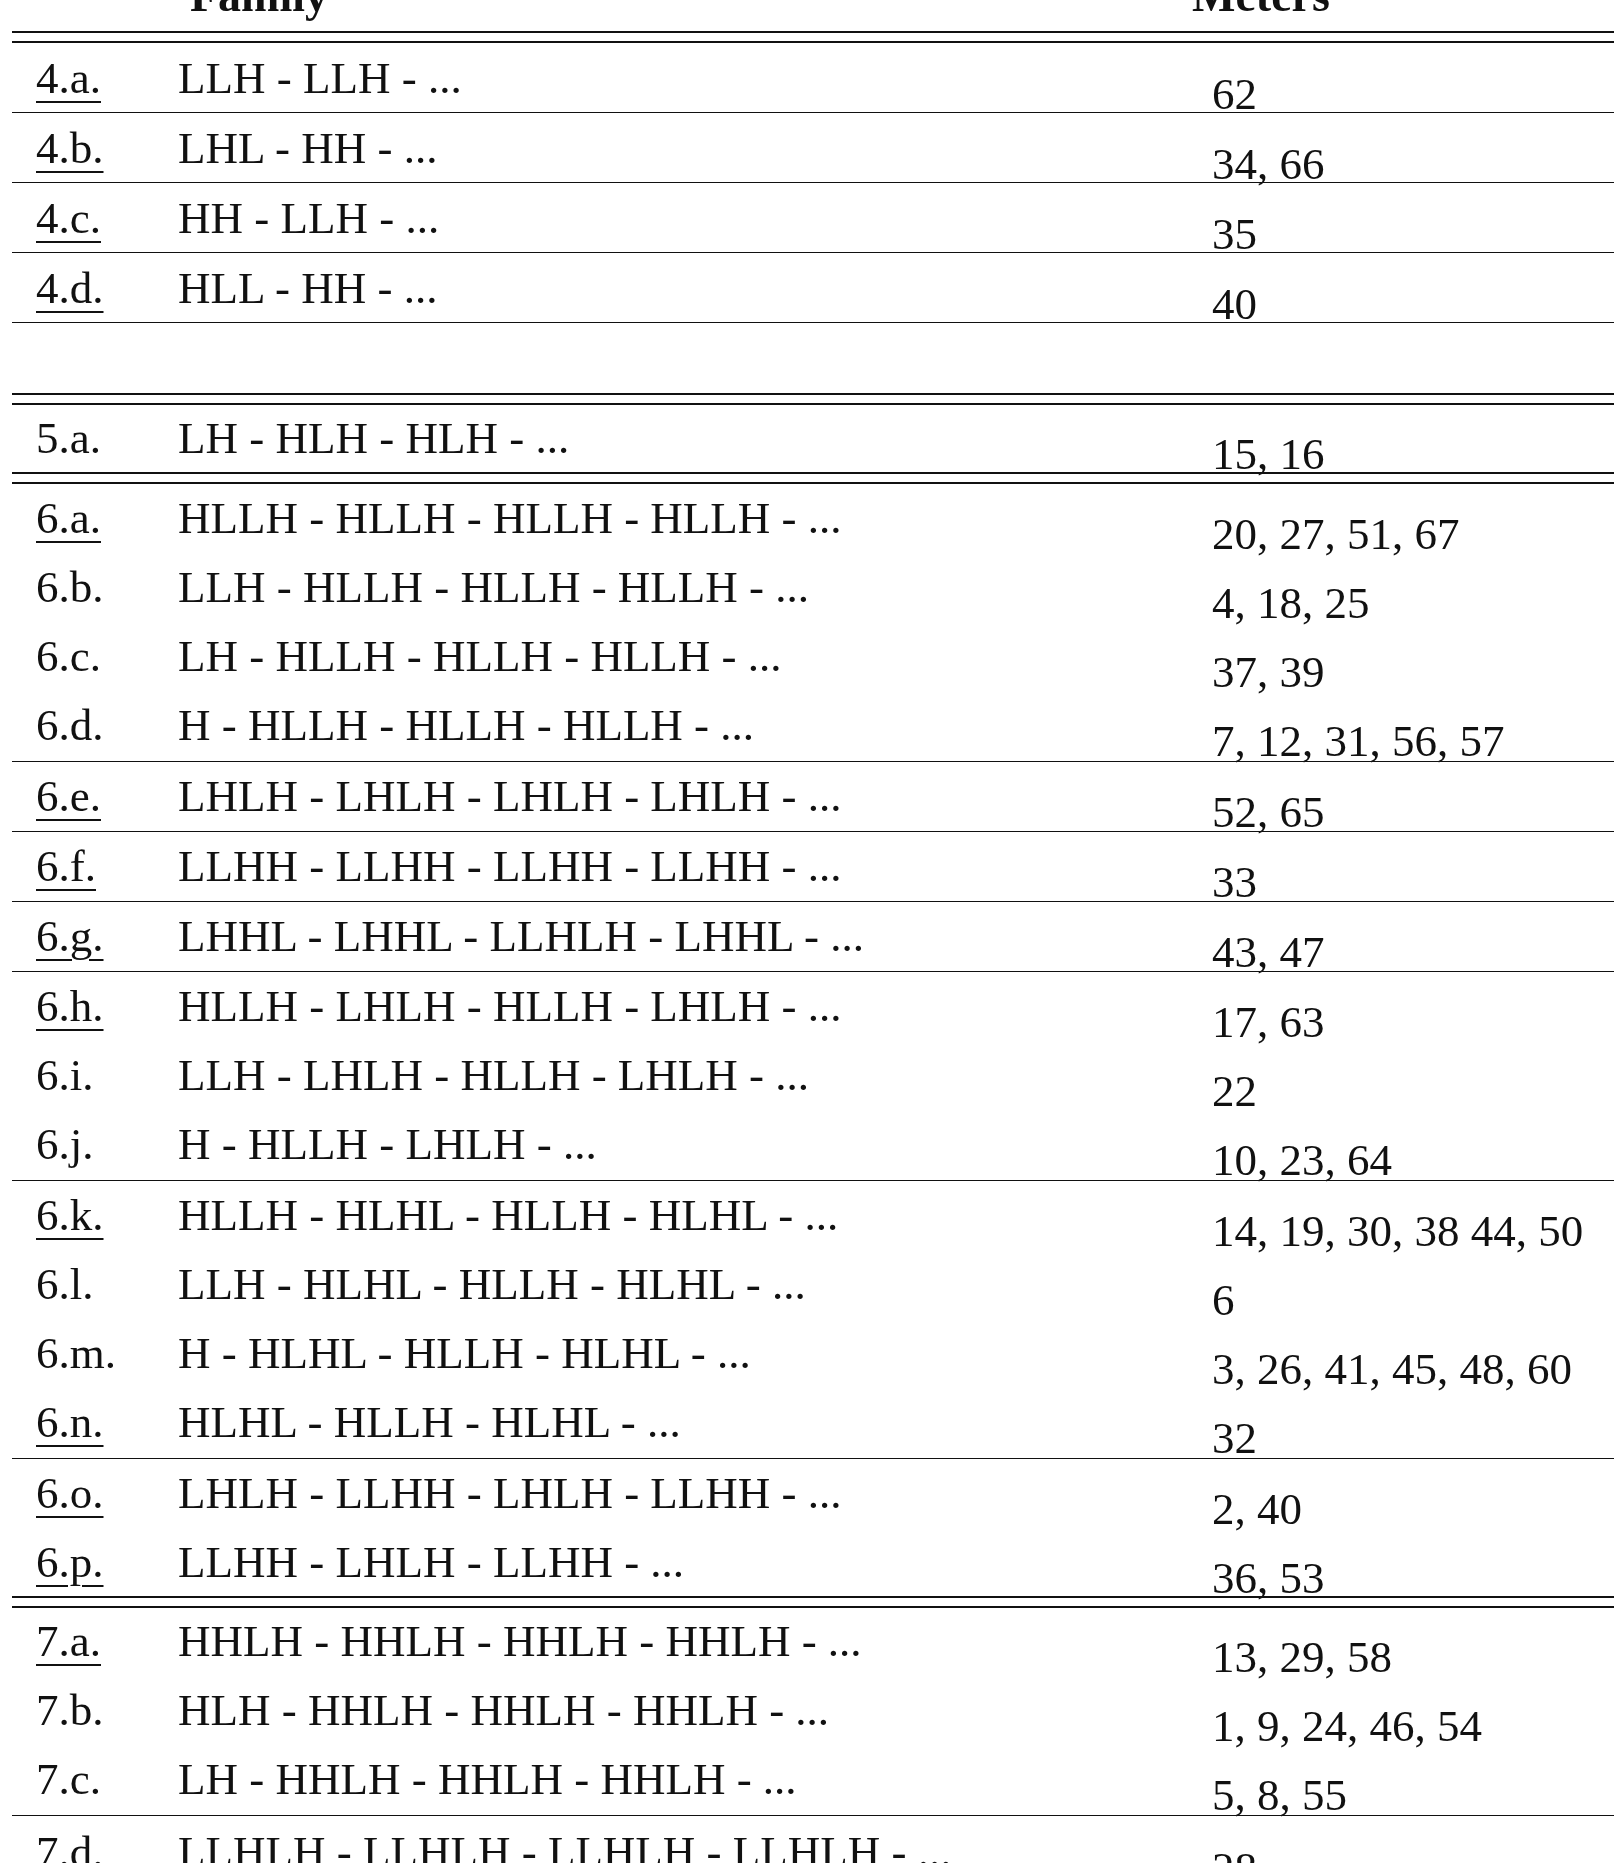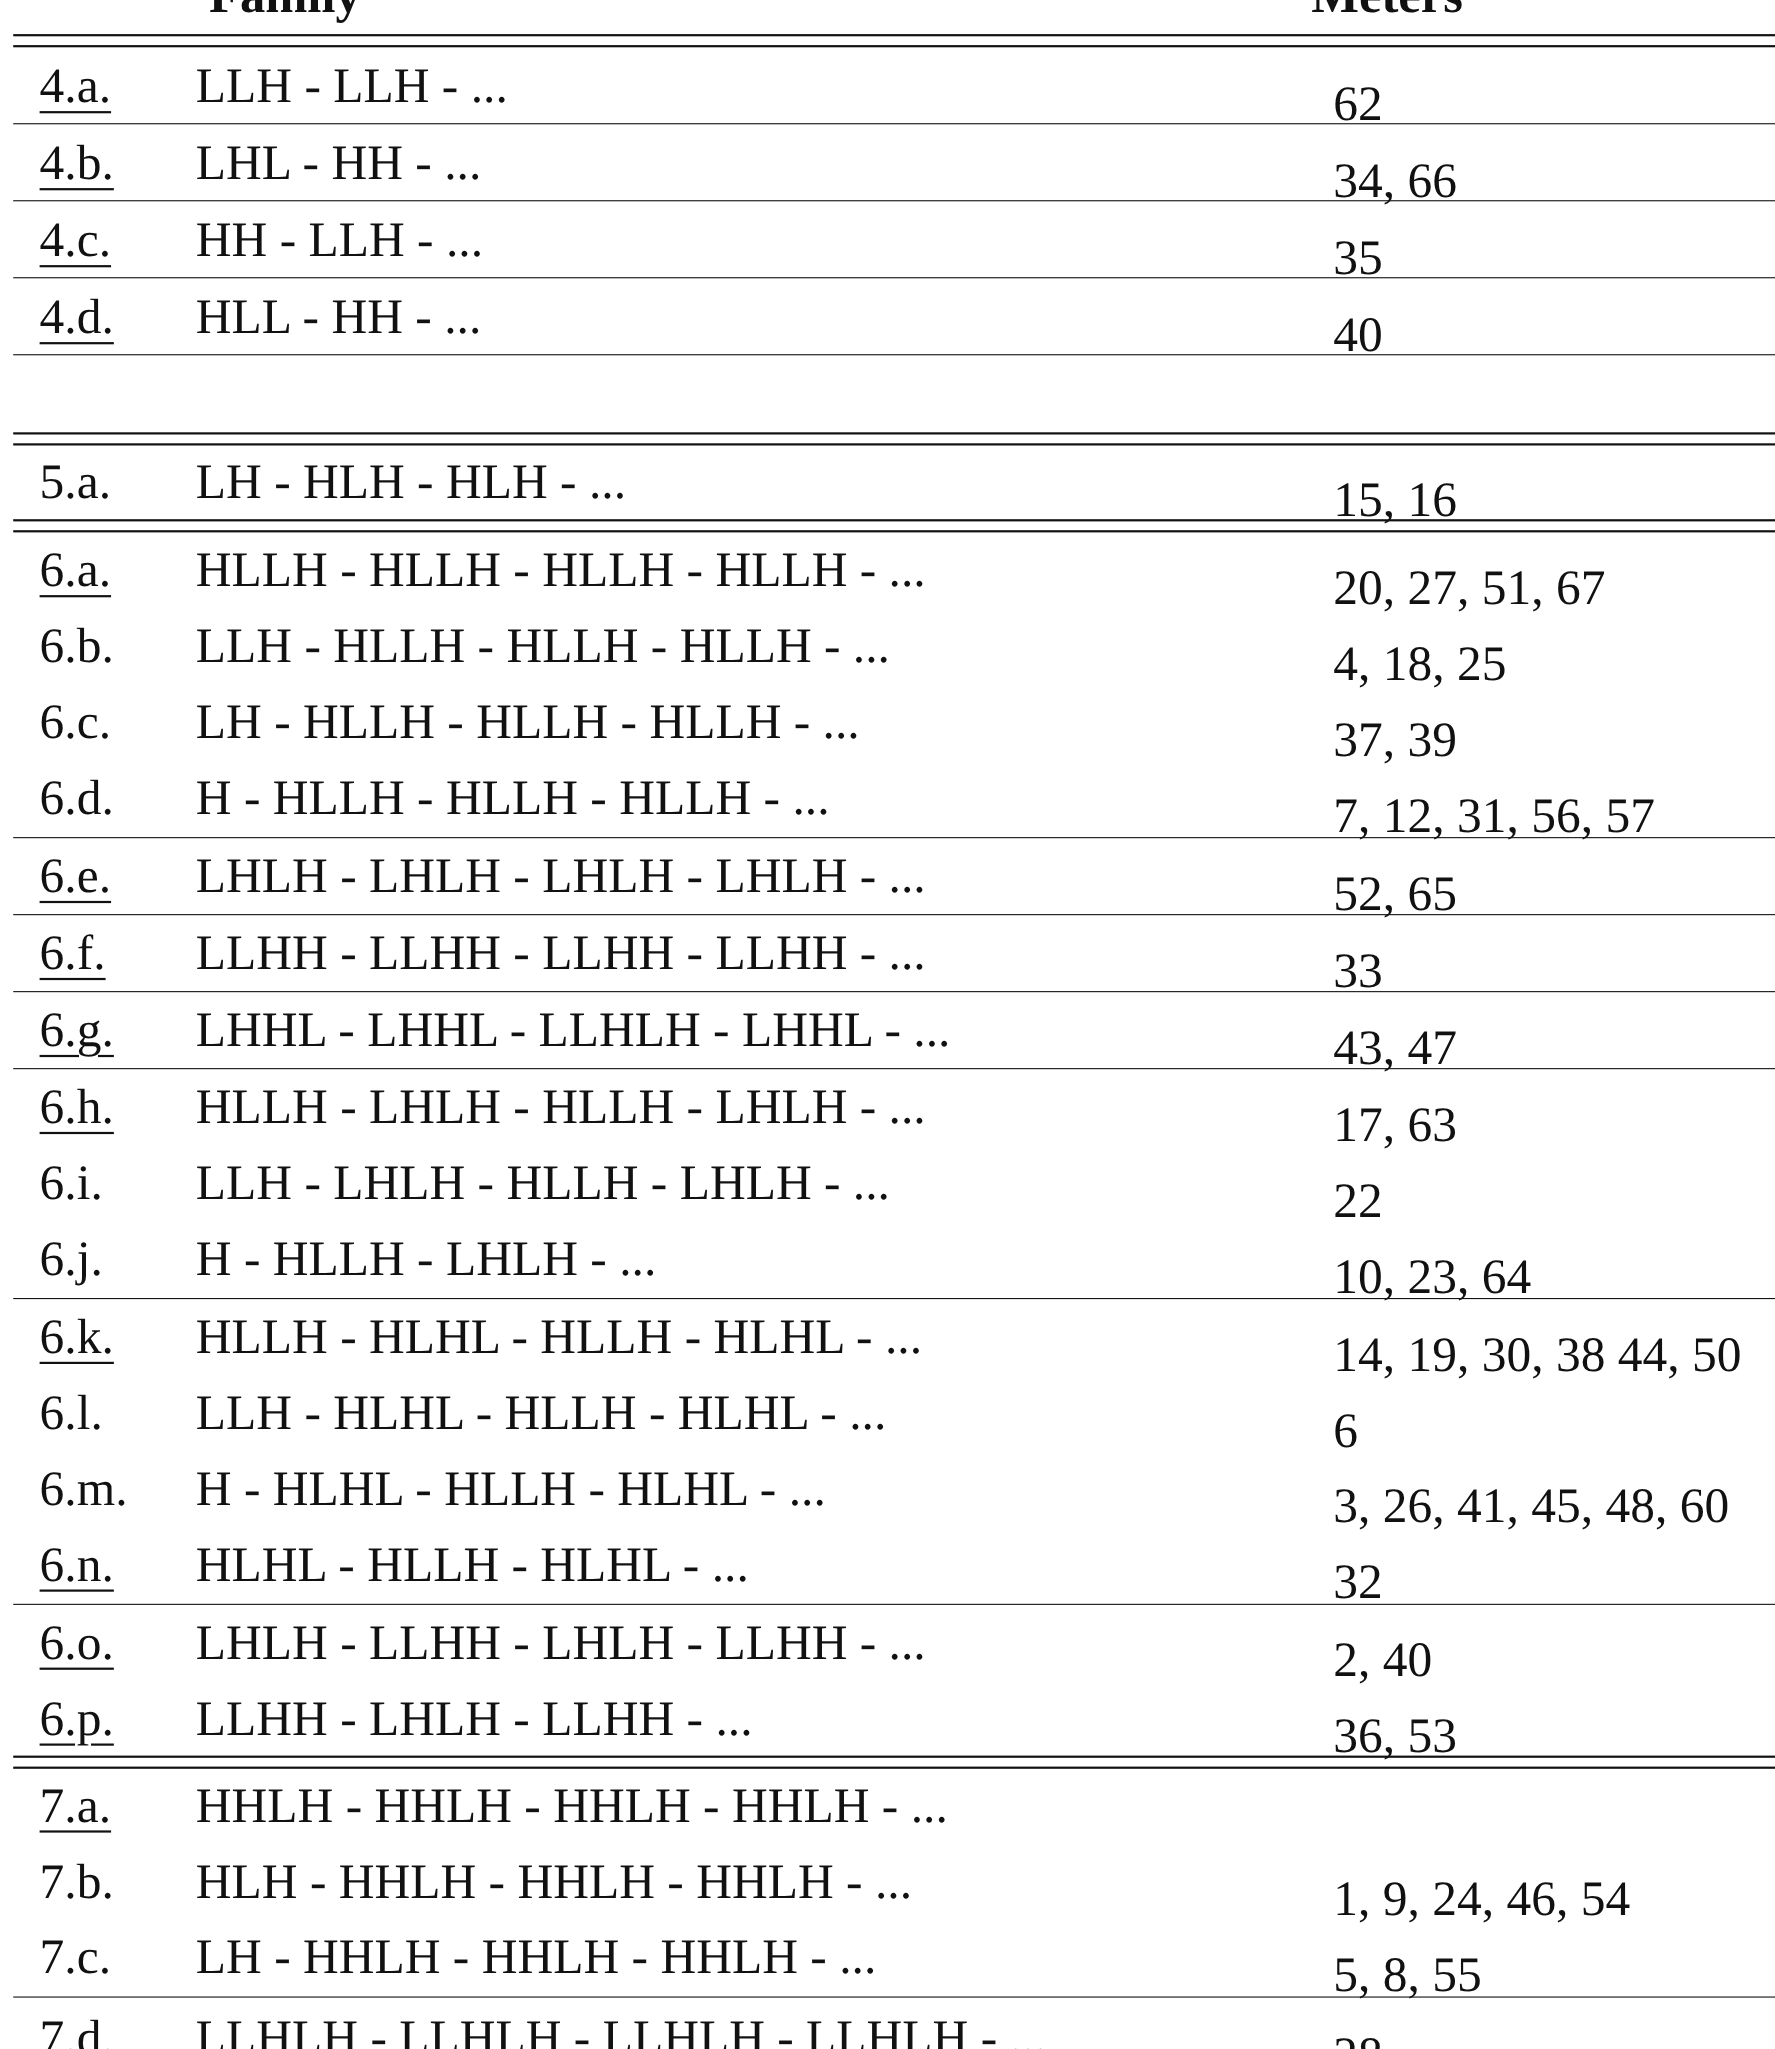--- a/index.html
+++ b/index.html
@@ -238,20 +238,21 @@
     <span class="label u">6.p.</span>
     <span class="family right">LLHH - LHLH - LLHH - ...</span>
     <span class="meters">36, 53</span>
   </div>
   <div class="rule" style="top:1596px"></div>
   <div class="rule" style="top:1606px"></div>
 
   <div class="row" style="top:1607px">
     <span class="label u">7.a.</span>
     <span class="family">HHLH - HHLH - HHLH - HHLH - ...</span>
+    <span class="meters">13, 29, 58</span>
   </div>
   <div class="row" style="top:1676px">
     <span class="label">7.b.</span>
     <span class="family right wide">HLH - HHLH - HHLH - HHLH - ...</span>
     <span class="meters">1, 9, 24, 46, 54</span>
   </div>
   <div class="row" style="top:1745px">
     <span class="label">7.c.</span>
     <span class="family right wide">LH - HHLH - HHLH - HHLH - ...</span>
     <span class="meters">5, 8, 55</span>

